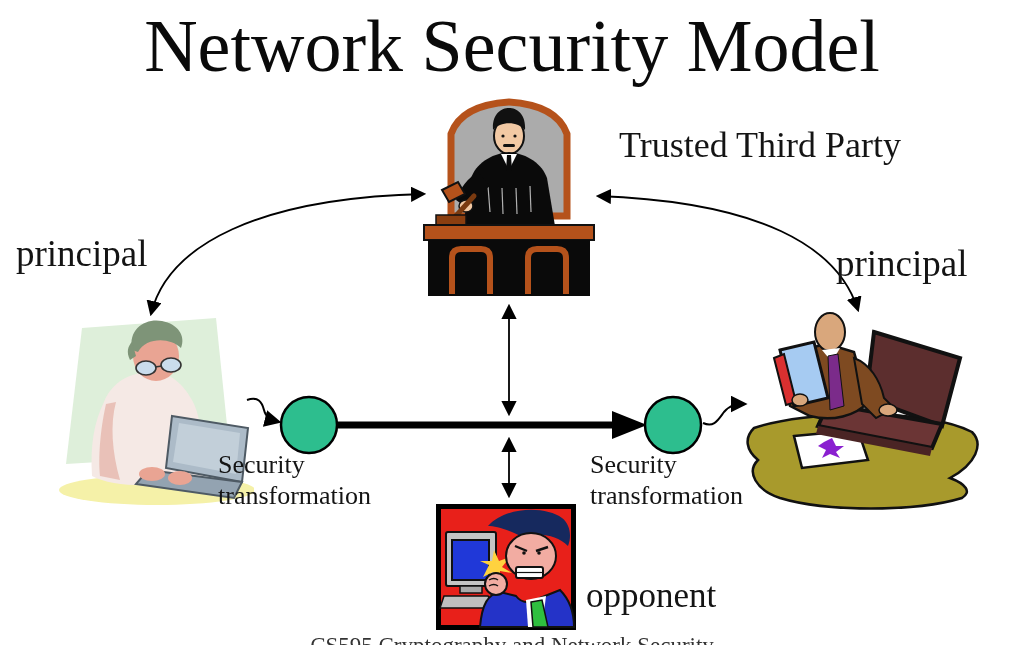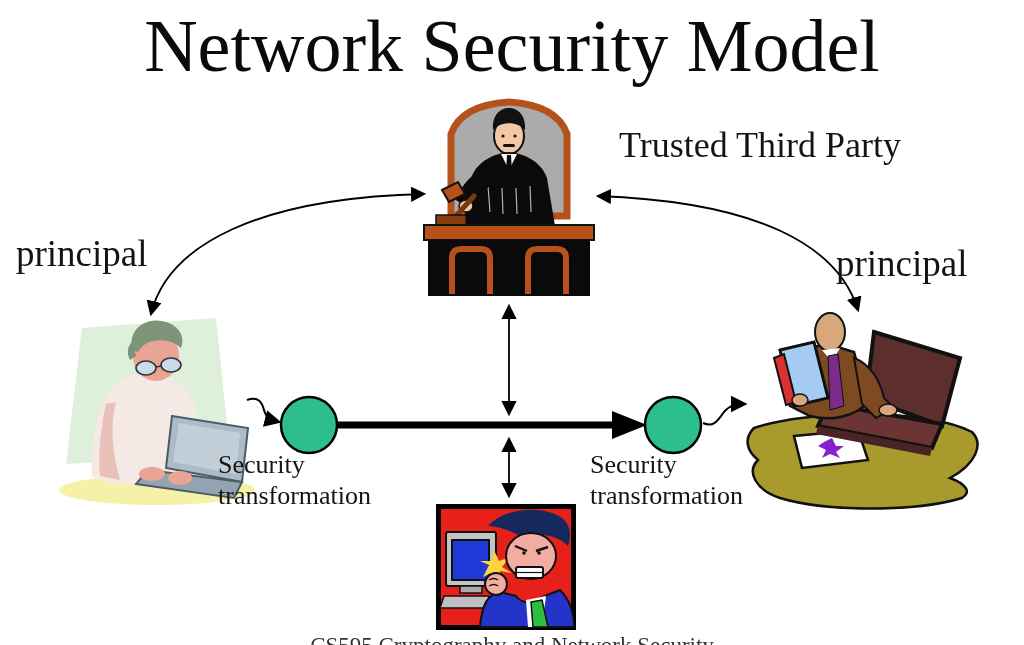--- a/index.html
+++ b/index.html
@@ -145,16 +145,17 @@
     <polygon points="95,98 106,96 112,123 97,123" fill="#2FBF3F" stroke="#111" stroke-width="1.5"></polygon>
     <circle cx="60" cy="80" r="11" fill="#F2ACA2" stroke="#111" stroke-width="2"></circle>
     <path d="M 53,76 Q 58,73 62,76 M 53,82 Q 58,79 62,82" stroke="#111" stroke-width="1.4" fill="none"></path>
   </svg>
 
   <div class="lbl lbl-ttp">Trusted Third Party</div>
   <div class="lbl lbl-pl">principal</div>
   <div class="lbl lbl-pr">principal</div>
   <div class="lbl lbl-sec lbl-sec-left">Security transformation</div>
   <div class="lbl lbl-sec lbl-sec-right">Security transformation</div>
+  <div class="lbl lbl-opp">opponent</div>
 
   <div class="caption">CS595 Cryptography and Network Security</div>
 
 </div>
 
 </body></html>

